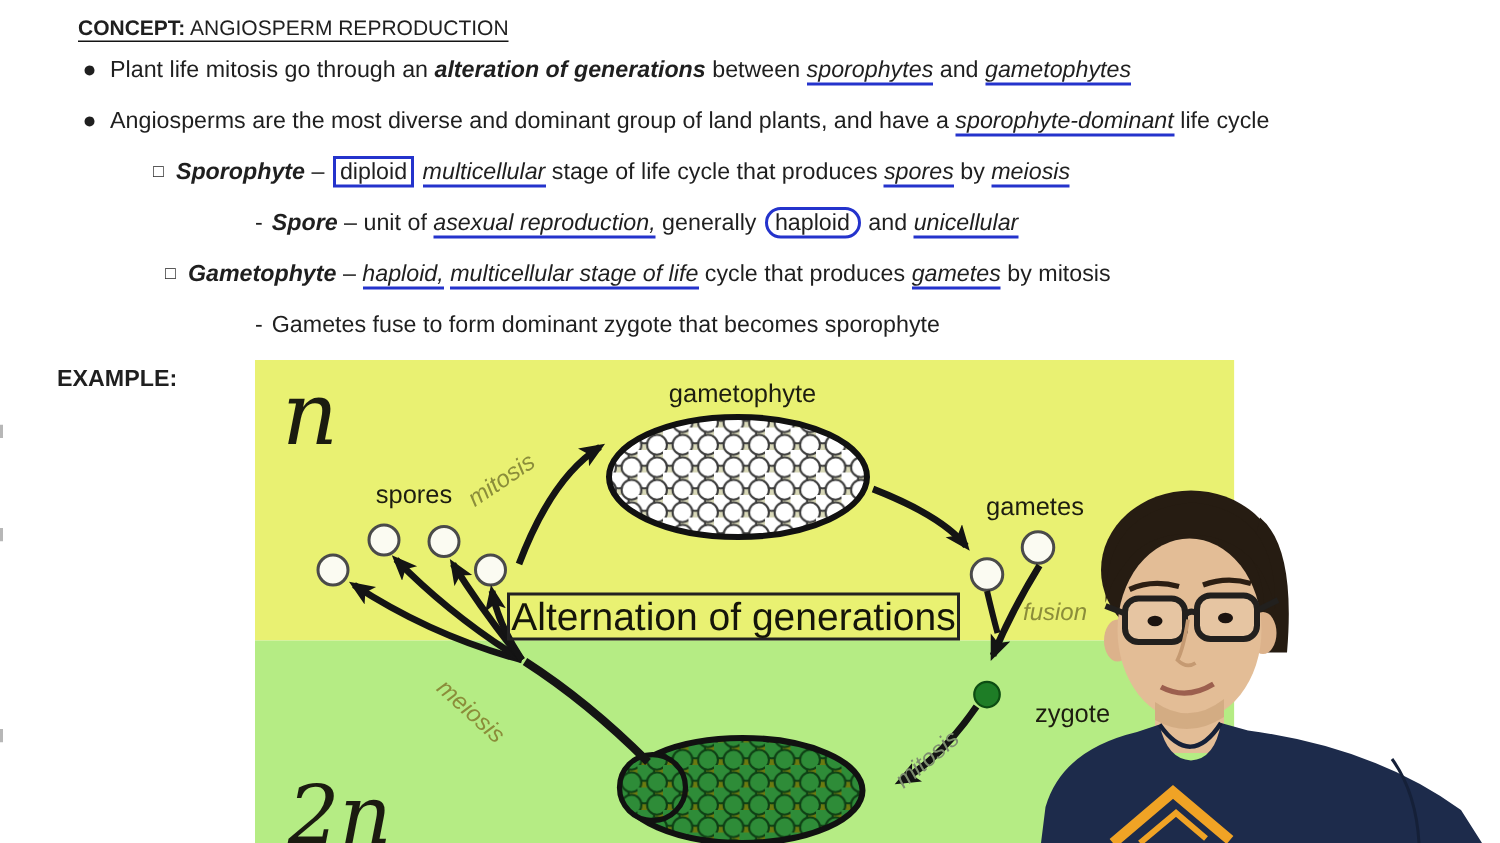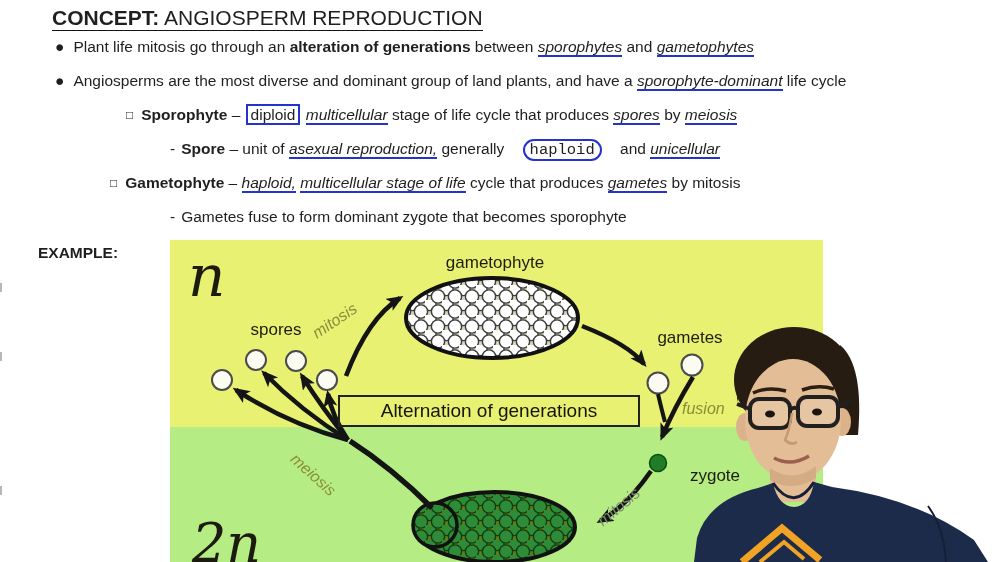--- a/index.html
+++ b/index.html
@@ -1,57 +1,57 @@
 <!DOCTYPE html>
 <html><head>
 <meta charset="utf-8">
 <style>
   html,body{margin:0;padding:0;}
   body{width:1000px;height:562px;overflow:hidden;background:#ffffff;position:relative;
        font-family:"Liberation Sans",sans-serif;color:#1f1f1f;}
   
   .line{position:absolute;white-space:nowrap;font-size:15.5px;line-height:20px;}
-  .title{font-size:21px;border-bottom:1.6px solid #141414;padding-bottom:1px;}
+  .title{font-size:14px;border-bottom:1.6px solid #141414;padding-bottom:1px;}
   .b{font-weight:bold;}
-  .bi{font-weight:bold;}
+  .bi{font-weight:bold;font-style:italic;}
   .marker{display:inline-block;margin-right:9px;}
   .sq{font-size:12px;position:relative;top:-1px;margin-right:8px;}
   .dashm{margin-right:6px;}
   .ub{border-bottom:2.5px solid #2433cc;padding-bottom:0px;font-style:italic;}
   .ibox{border:2.5px solid #2433cc;padding:0 3px;margin:0 1px;}
-  .ioval{border:2.5px solid #2433cc;border-radius:12px;padding:0 5px;margin:0 14px;font-family:Liberation Mono, monospace;}
+  .ioval{border:2.5px solid #2433cc;border-radius:12px;padding:0 5px;margin:0 1px;}
   
   #diagram{position:absolute;left:170px;top:240px;width:653px;height:322px;overflow:hidden;}
   #diagram svg{position:absolute;left:0;top:0;}
   .dlabel{position:absolute;font-size:17px;color:#1d1d10;text-align:center;white-space:nowrap;}
   .ploidy{position:absolute;font-family:"DejaVu Serif",serif;font-style:italic;color:#1b1b10;}
   .proc{position:absolute;font-style:italic;font-size:16px;color:#8b8d3a;white-space:nowrap;}
   .proc.gray{color:#7e8d70;}
   #alt-box{position:absolute;left:168px;top:155px;width:298px;height:28px;border:2px solid #222;
-           display:flex;align-items:center;justify-content:center;font-size:19px;color:#15150a;}
+           display:flex;align-items:center;justify-content:center;font-size:26px;color:#15150a;}
   
   #person{position:absolute;left:690px;top:300px;width:310px;height:262px;z-index:5;}
   .edge-art{position:absolute;left:0;width:4px;height:9px;border-left:2px solid #9a9a9a;border-radius:0 0 3px 0;opacity:.7;}
 </style>
 </head>
 <body>
 
 <div class="line" style="left:52px;top:8px">
   <span class="title"><span class="b">CONCEPT:</span><span> ANGIOSPERM REPRODUCTION</span></span>
 </div>
 
 <div class="line" style="left:55px;top:37px">
   <span class="marker">●</span><span>Plant life mitosis go through an </span><span class="bi">alteration of generations</span><span> between </span><span class="ub">sporophytes</span><span> and </span><span class="ub">gametophytes</span>
 </div>
 
 <div class="line" style="left:55px;top:71px">
   <span class="marker">●</span><span>Angiosperms are the most diverse and dominant group of land plants, and have a </span><span class="ub">sporophyte-dominant</span><span> life cycle</span>
 </div>
 
-<div class="line" style="left:126px;top:105px">
+<div class="line" style="left:102px;top:105px">
   <span class="sq">□</span><span class="bi">Sporophyte</span><span> – </span><span class="ibox">diploid</span> <span class="ub">multicellular</span><span> stage of life cycle that produces </span><span class="ub">spores</span><span> by </span><span class="ub">meiosis</span>
 </div>
 
 <div class="line" style="left:170px;top:139px">
   <span class="dashm">-</span><span class="bi">Spore</span><span> – unit of </span><span class="ub">asexual reproduction,</span><span> generally </span><span class="ioval">haploid</span><span> and </span><span class="ub">unicellular</span>
 </div>
 
 <div class="line" style="left:110px;top:173px">
   <span class="sq">□</span><span class="bi">Gametophyte</span><span> – </span><span class="ub">haploid,</span><span> </span><span class="ub">multicellular stage of life</span><span> cycle that produces </span><span class="ub">gametes</span><span> by mitosis</span>
 </div>

